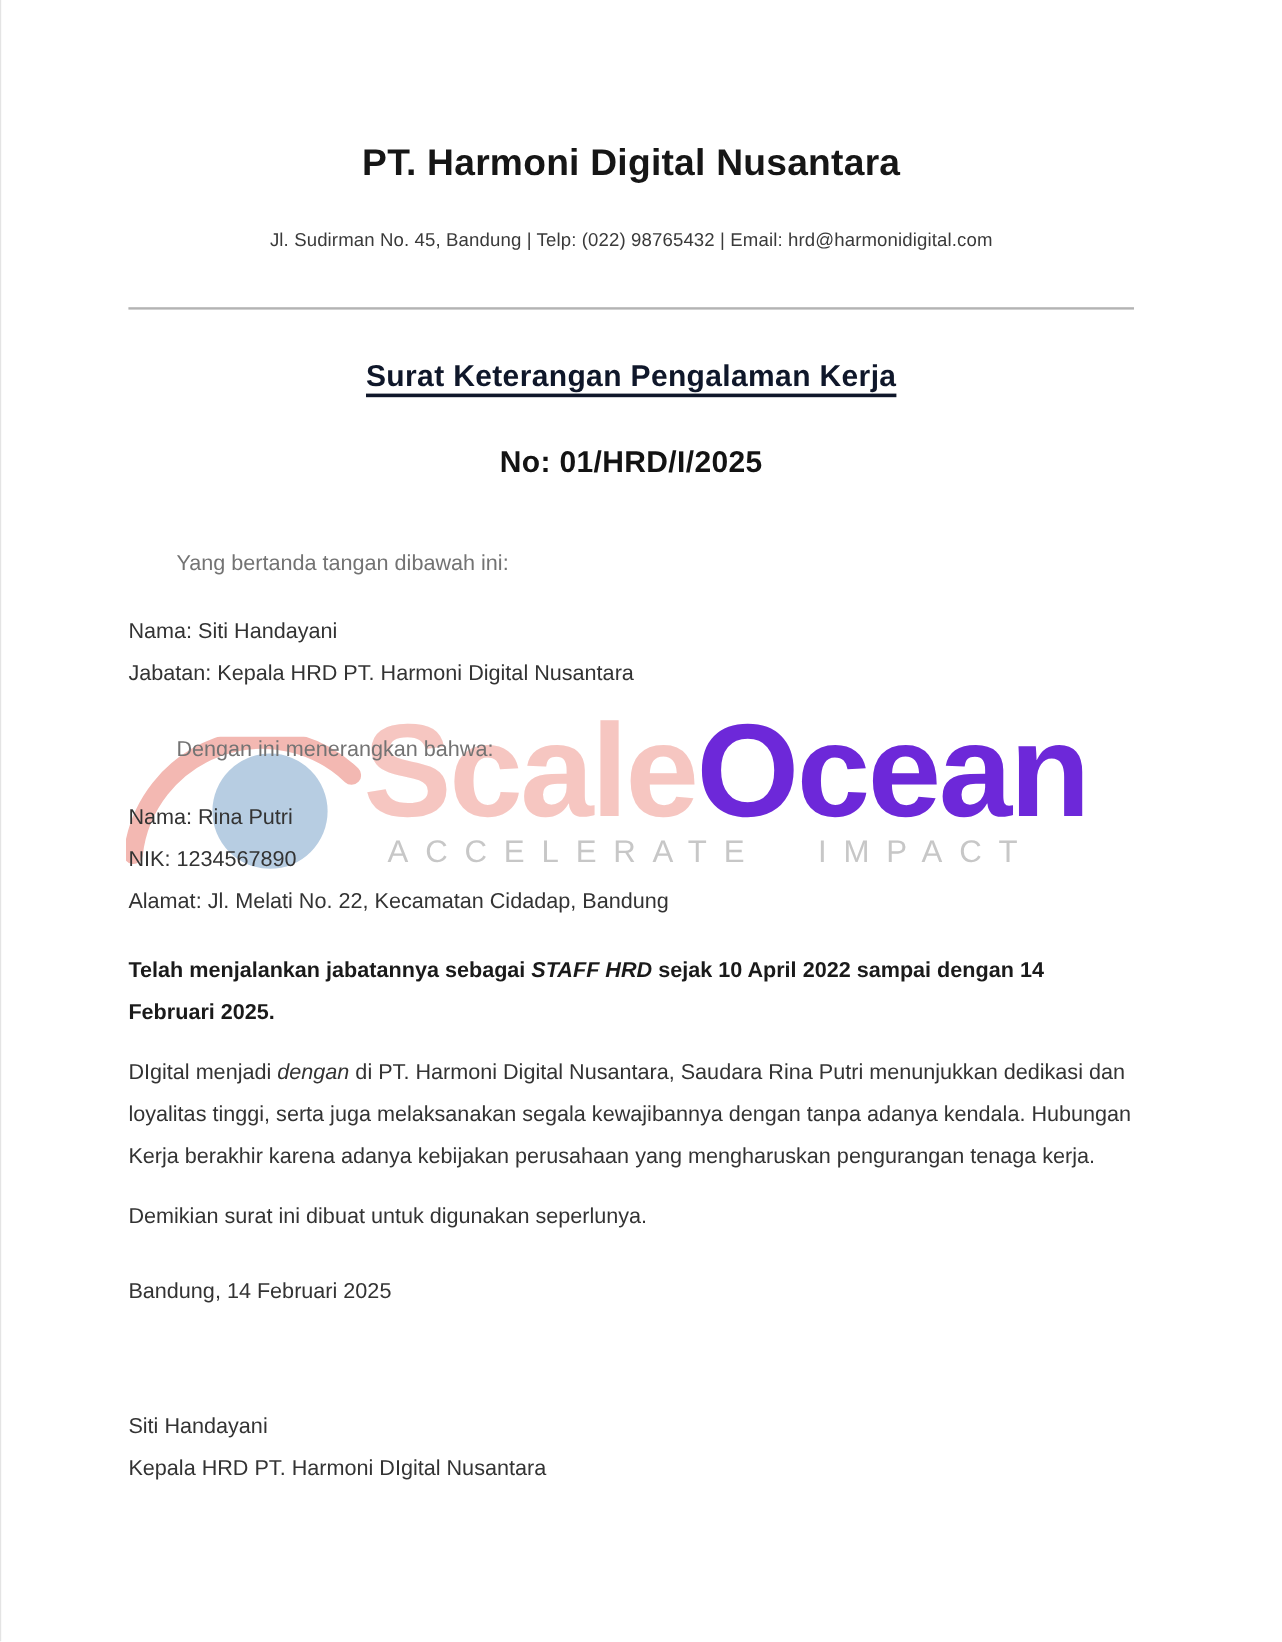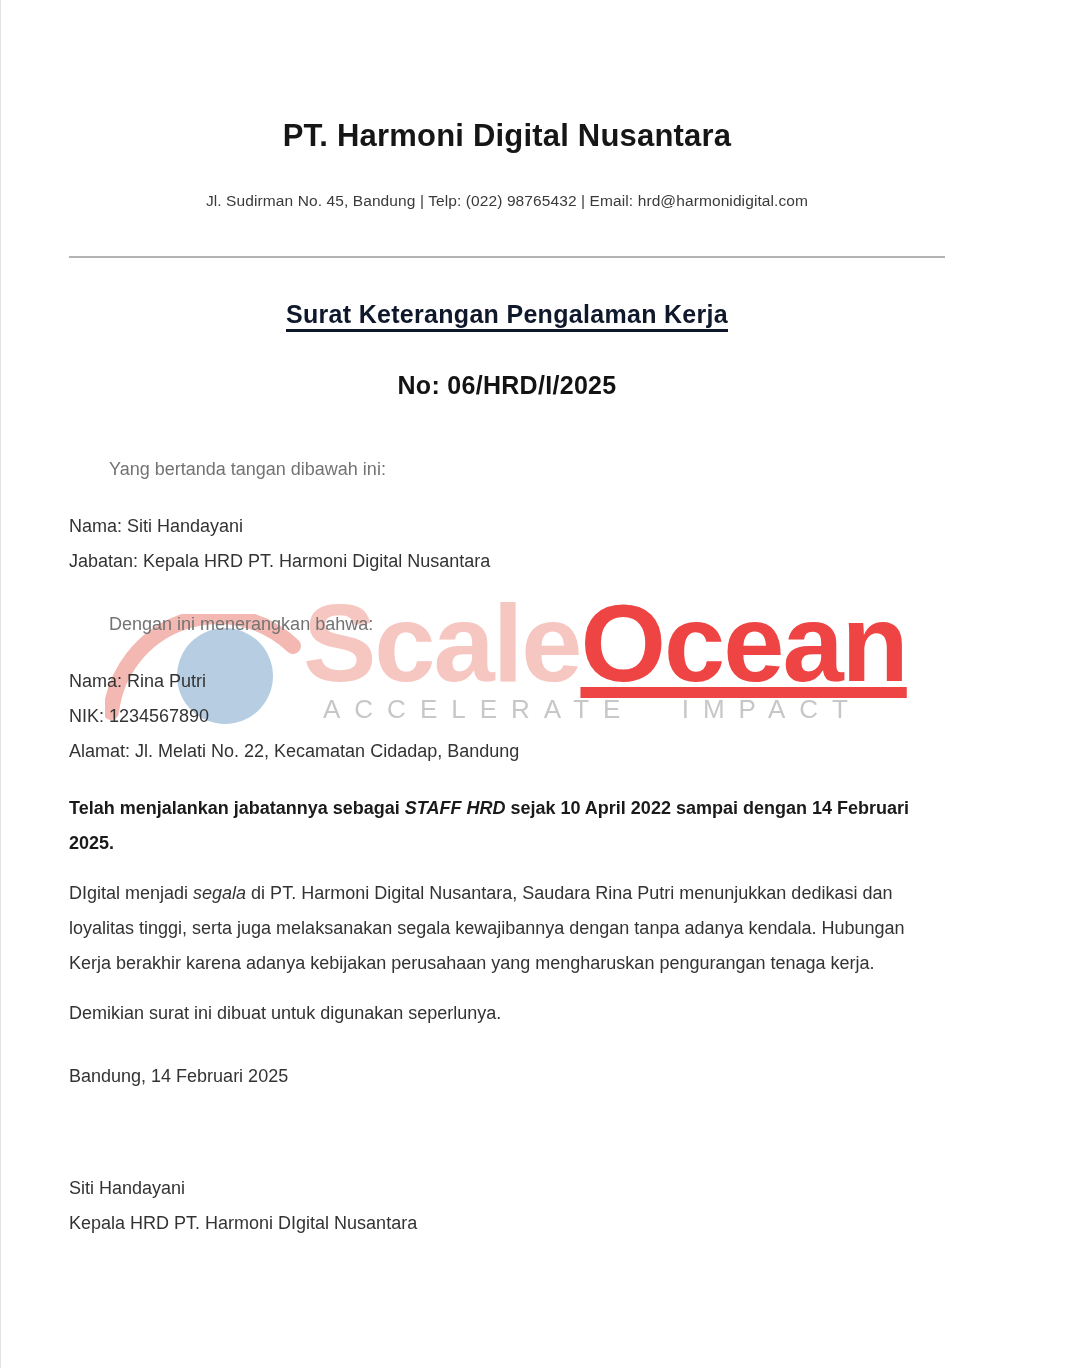--- a/index.html
+++ b/index.html
@@ -26,38 +26,38 @@
   .wm-mark { width: 196px; height: 138px; flex: none; margin-top: 26px; }
   .wm-word {
     font-size: 110px;
     font-weight: 700;
     letter-spacing: -2px;
     line-height: 1;
     white-space: nowrap;
     margin-left: 2px;
   }
   .wm-scale { color: #f6c6c1; }
-  .wm-ocean { color: #ef4444; text-decoration: underline; }
+  .wm-ocean { color: #6d28d9; }
   .wm-tagline {
     position: absolute;
     left: 218px;
     top: 106px;
     font-size: 26px;
     font-weight: 400;
     letter-spacing: 14px;
     word-spacing: 26px;
     color: #c7c7c7;
     white-space: nowrap;
   }
 
   
   .content {
     position: relative;
     z-index: 2;
-    padding: 118px 123px 0 68px;
+    padding: 118px 123px 0 106px;
   }
   .company-name {
     font-size: 31px;
     font-weight: 700;
     color: #161616;
     text-align: center;
     line-height: 1.15;
     letter-spacing: 0.2px;
   }
   .company-address {
@@ -120,40 +120,40 @@
     <div class="company-name">PT. Harmoni Digital Nusantara</div>
 
     <div class="company-address">Jl. Sudirman No. 45, Bandung | Telp: (022) 98765432 | Email: hrd@harmonidigital.com</div>
 
     <hr class="divider">
 
     <div class="letter-title-wrap">
       <span class="letter-title">Surat Keterangan Pengalaman Kerja</span>
     </div>
 
-    <div class="letter-number">No: 06/HRD/I/2025</div>
+    <div class="letter-number">No: 01/HRD/I/2025</div>
 
     <div class="body-text bold-head mt-52">Yang bertanda tangan dibawah ini:</div>
 
     <div class="body-text mt-22">
       <div>Nama: Siti Handayani</div>
       <div>Jabatan: Kepala HRD PT. Harmoni Digital Nusantara</div>
     </div>
 
     <div class="body-text bold-head mt-28">Dengan ini menerangkan bahwa:</div>
 
     <div class="body-text mt-22">
       <div>Nama: Rina Putri</div>
       <div>NIK: 1234567890</div>
       <div>Alamat: Jl. Melati No. 22, Kecamatan Cidadap, Bandung</div>
     </div>
 
     <div class="body-text bold-para mt-22"><span>Telah menjalankan jabatannya sebagai </span><i>STAFF HRD</i><span> sejak 10 April 2022 sampai dengan 14 Februari 2025.</span></div>
 
-    <div class="body-text mt-15"><span>DIgital menjadi </span><i>segala</i><span> di PT. Harmoni Digital Nusantara, Saudara Rina Putri menunjukkan dedikasi dan loyalitas tinggi, serta juga melaksanakan segala kewajibannya dengan tanpa adanya kendala. Hubungan Kerja berakhir karena adanya kebijakan perusahaan yang mengharuskan pengurangan tenaga kerja.</span></div>
+    <div class="body-text mt-15"><span>DIgital menjadi </span><i>dengan</i><span> di PT. Harmoni Digital Nusantara, Saudara Rina Putri menunjukkan dedikasi dan loyalitas tinggi, serta juga melaksanakan segala kewajibannya dengan tanpa adanya kendala. Hubungan Kerja berakhir karena adanya kebijakan perusahaan yang mengharuskan pengurangan tenaga kerja.</span></div>
 
     <div class="body-text mt-15">Demikian surat ini dibuat untuk digunakan seperlunya.</div>
 
     <div class="body-text mt-28">Bandung, 14 Februari 2025</div>
 
     <div class="body-text mt-57">
       <div>Siti Handayani</div>
       <div>Kepala HRD PT. Harmoni DIgital Nusantara</div>
     </div>
 

